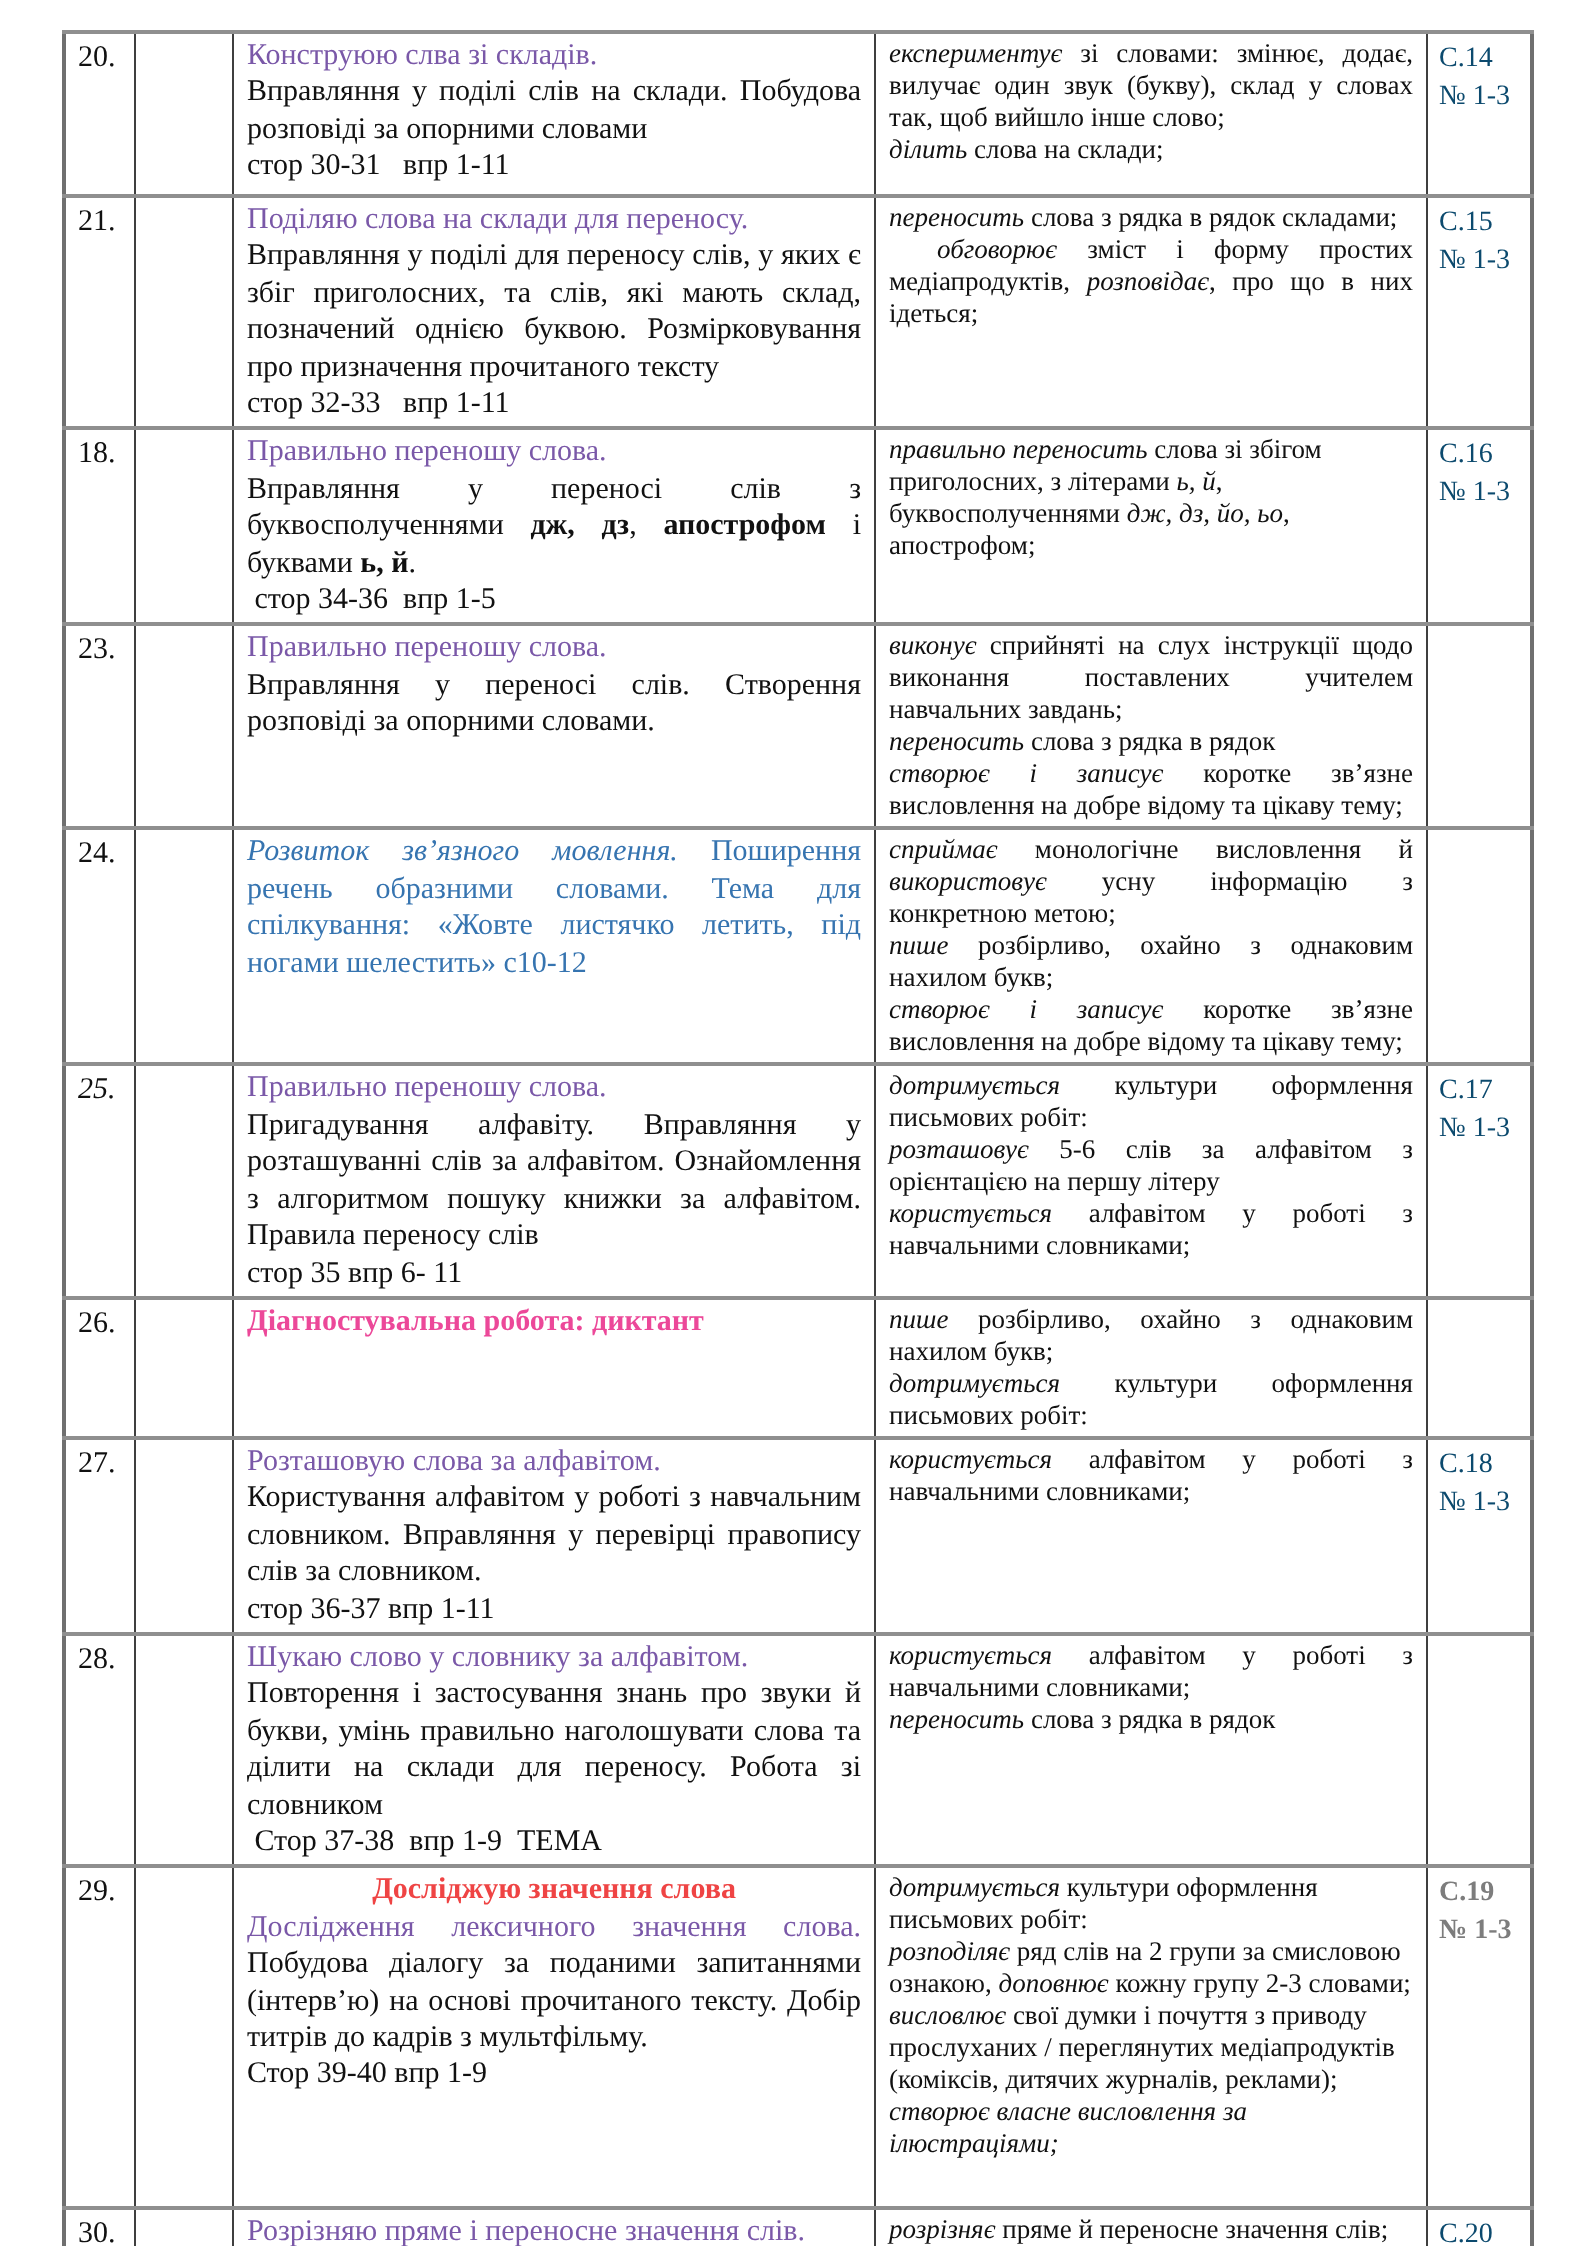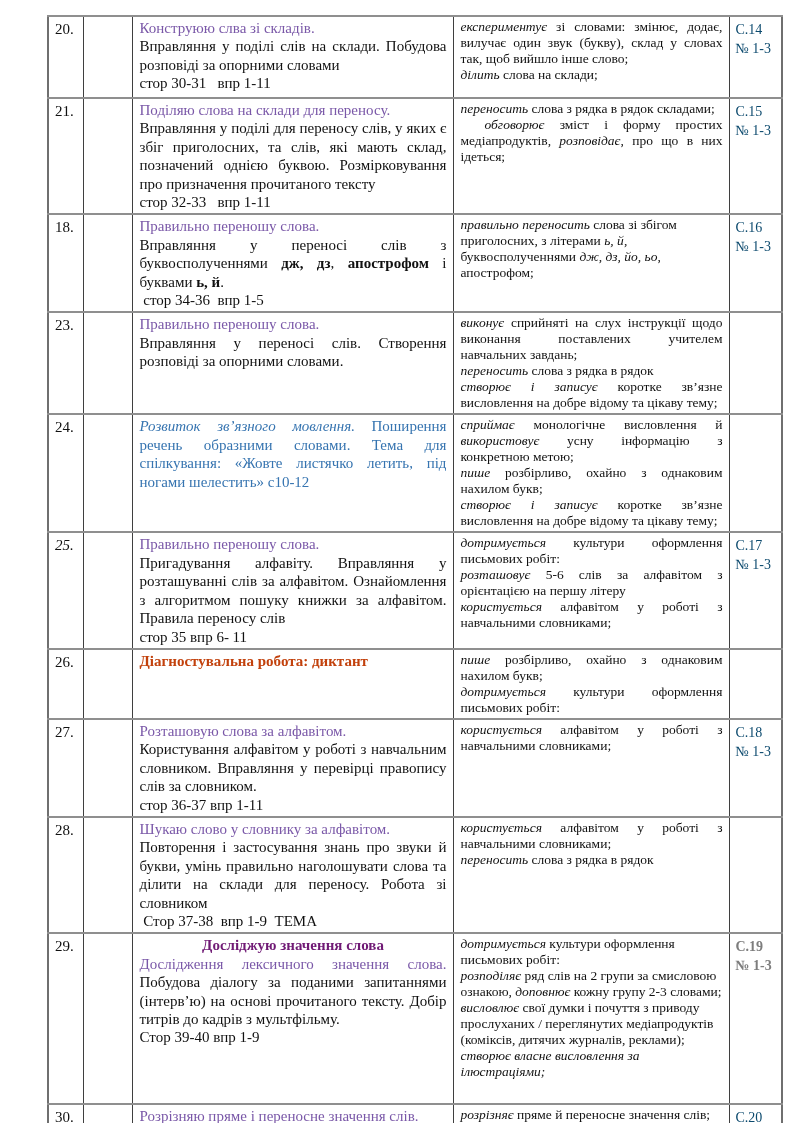--- a/index.html
+++ b/index.html
@@ -1,37 +1,37 @@
 <!DOCTYPE html>
 <html lang="uk"><head>
 <meta charset="utf-8">
 <style>
   html,body{margin:0;padding:0;background:#ffffff;}
   body{width:794px;height:1123px;font-family:"Liberation Serif","DejaVu Serif",serif;color:#111;}
-  .page{box-sizing:border-box;width:794px;height:1123px;padding:15px 29px 0 47px;position:relative;}
+  .page{box-sizing:border-box;width:794px;height:1123px;padding:15px 29px 0 31px;position:relative;}
   table.plan{border-collapse:collapse;table-layout:fixed;width:734px;border:2px solid #6f6f6f;}
   td{vertical-align:top;border-left:1px solid #3f3f3f;border-right:1px solid #3f3f3f;
      border-top:2px solid #8f8f8f;border-bottom:2px solid #8f8f8f;box-sizing:border-box;
      overflow:hidden;}
   td.c-num{font-size:15px;padding:3px 2px 0 6px;line-height:18px;}
   td.c-date{padding:0;}
   td.c-topic{padding:2px 6px 2px 7px;}
   td.c-out{padding:2px 6px 2px 7px;margin-left:12px;}
   td.c-page{padding:3px 3px 0 6px;font-size:14px;line-height:19px;color:#0c4a6e;}
   td.c-page.pg-b{color:#7d7d7d;font-weight:bold;}
   .c-topic p{margin:0;font-size:15px;line-height:18.4px;text-align:justify;}
   .c-out p{margin:0;font-size:13.5px;line-height:16px;text-align:justify;}
   p.pc{text-align:center !important;}
   p.pi{text-indent:24px;}
   p.pl{text-align:left !important;}
   .s-p{color:#7a58a8;}          
   .s-blue{color:#3674b0;}       
   .s-bluei{color:#3674b0;font-style:italic;}
-  .s-redb{color:#c2410c;font-weight:bold;}
-  .s-greenb{color:#701a75;font-weight:bold;}
+  .s-redb{color:#ec4899;font-weight:bold;}
+  .s-greenb{color:#ef4444;font-weight:bold;}
   .s-i{font-style:italic;}
   .s-b{font-weight:bold;}
   .n-i{font-style:italic;}
 </style>
 </head>
 <body>
 
 <div class="page">
   <table class="plan">
     <colgroup>

